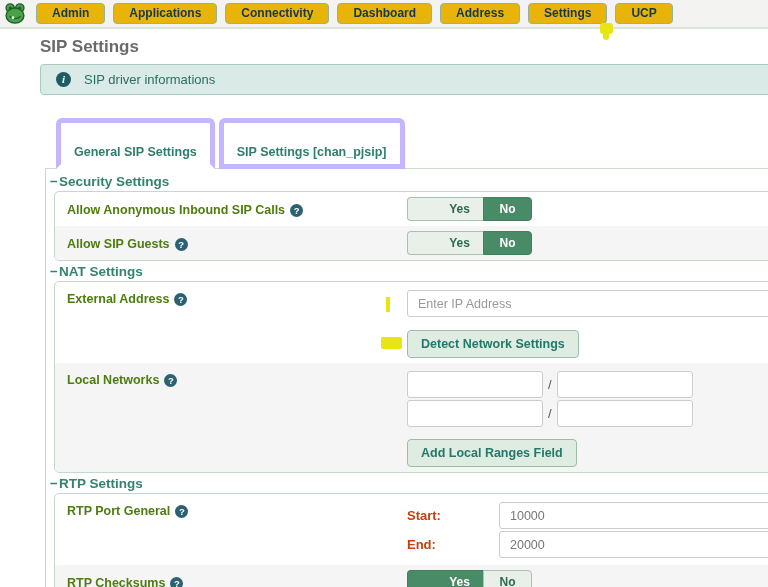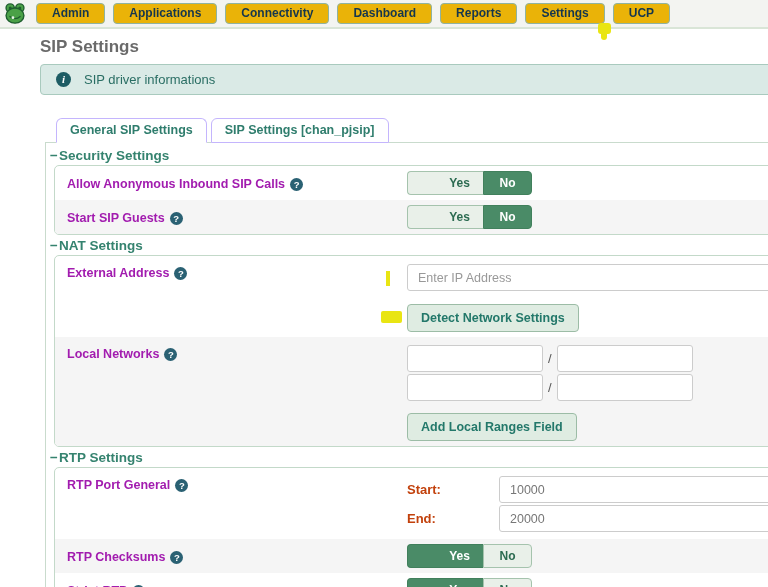--- a/index.html
+++ b/index.html
@@ -25,38 +25,38 @@
   
   .page-title{font-size:17px;font-weight:bold;color:#6a6a6a;margin:8px 0 7px 40px;}
   .alert{margin-left:40px;width:930px;background:#daeae6;border:1px solid #a9cabe;border-radius:4px;
     color:#2a6e64;padding:7px 15px;font-size:13px;display:flex;align-items:center;gap:13px;box-sizing:border-box;}
   .info-icon{display:inline-block;width:15px;height:15px;border-radius:50%;background:#1d5c64;color:#fff;
     text-align:center;line-height:15px;font-size:11px;font-weight:bold;font-style:italic;
     font-family:"Liberation Serif",serif;flex:0 0 15px;}
 
   
   .tabs{margin:23px 0 0 56px;display:flex;position:relative;z-index:2;}
-  .tab{background:#fff;border:1px solid #c4b5fd;border-radius:6px 6px 0 0;padding:4px 13px 5px;
+  .tab{background:#fff;border:5px solid #c4b5fd;border-radius:6px 6px 0 0;padding:22px 13px 5px;
     font-weight:bold;font-size:12.5px;color:#2f7d6d;margin-right:4px;cursor:pointer;margin-bottom:-1px;}
   .tab.active{border-bottom-color:#fff;}
 
   .panel{margin-left:45px;width:1055px;border:1px solid #c9dbcd;background:#fff;
     padding:2px 0 0 2px;box-sizing:border-box;min-height:450px;}
 
   .sec-title{display:flex;align-items:center;gap:1px;margin:3px 0 2px 2px;
     font-size:13.5px;font-weight:bold;color:#35836f;}
   .collapse-glyph{font-weight:bold;cursor:pointer;}
   .sec-box{border:1px solid #c3d9c9;border-radius:5px;margin:1px 0 3px 6px;width:1040px;
     overflow:hidden;box-sizing:border-box;}
 
   .row{display:grid;grid-template-columns:340px auto;padding:5px 12px;align-items:center;}
   .row.tall{align-items:flex-start;padding-top:8px;}
   .row.alt{background:#f5f5f5;}
   .lbl-wrap{display:flex;align-items:center;gap:5px;padding-top:2px;}
-  .lbl{font-weight:bold;font-size:12.5px;color:#a21caf;}
+  .lbl{font-weight:bold;font-size:12.5px;color:#4d7c0f;}
   .help{display:inline-block;width:13px;height:13px;border-radius:50%;background:#2a6173;color:#fff;
     text-align:center;line-height:13px;font-size:9.5px;font-weight:bold;cursor:pointer;flex:0 0 13px;}
 
   
   .toggle{display:inline-flex;}
   .tg{padding:4px 0;width:47px;text-align:center;font-weight:bold;font-size:12px;cursor:pointer;
     background:#e9f0e9;color:#2c6b51;border:1px solid #a5c3ad;}
   .tg:first-child{border-radius:4px 0 0 4px;border-right:none;padding-left:28px;}
   .tg:last-child{border-radius:0 4px 4px 0;}
   .tg.sel{background:#4a8b67;color:#fff;border-color:#41805c;}
@@ -92,21 +92,21 @@
         <circle cx="9" cy="7" r="2.2" fill="#1e5e2e"></circle>
         <circle cx="23" cy="7" r="2.2" fill="#1e5e2e"></circle>
         <path d="M8 19 Q16 26 24 19" stroke="#1e5e2e" stroke-width="2" fill="none"></path>
         <circle cx="13" cy="21" r="2" fill="#e8f4e8"></circle>
       </svg>
     </span>
     <button class="nav-btn">Admin</button>
     <button class="nav-btn">Applications</button>
     <button class="nav-btn">Connectivity</button>
     <button class="nav-btn">Dashboard</button>
-    <button class="nav-btn">Reports</button>
+    <button class="nav-btn">Address</button>
     <button class="nav-btn">
       <span>Settings</span>
       <span class="hl-cursor"></span>
     </button>
     <button class="nav-btn">UCP</button>
   </div>
 
   <div class="page-title">SIP Settings</div>
 
   <div class="alert">
@@ -131,21 +131,21 @@
           <span class="lbl">Allow Anonymous Inbound SIP Calls</span>
           <span class="help">?</span>
         </div>
         <div class="toggle">
           <span class="tg">Yes</span>
           <span class="tg sel">No</span>
         </div>
       </div>
       <div class="row alt">
         <div class="lbl-wrap">
-          <span class="lbl">Start SIP Guests</span>
+          <span class="lbl">Allow SIP Guests</span>
           <span class="help">?</span>
         </div>
         <div class="toggle">
           <span class="tg">Yes</span>
           <span class="tg sel">No</span>
         </div>
       </div>
     </div>
 
     <div class="sec-title">

